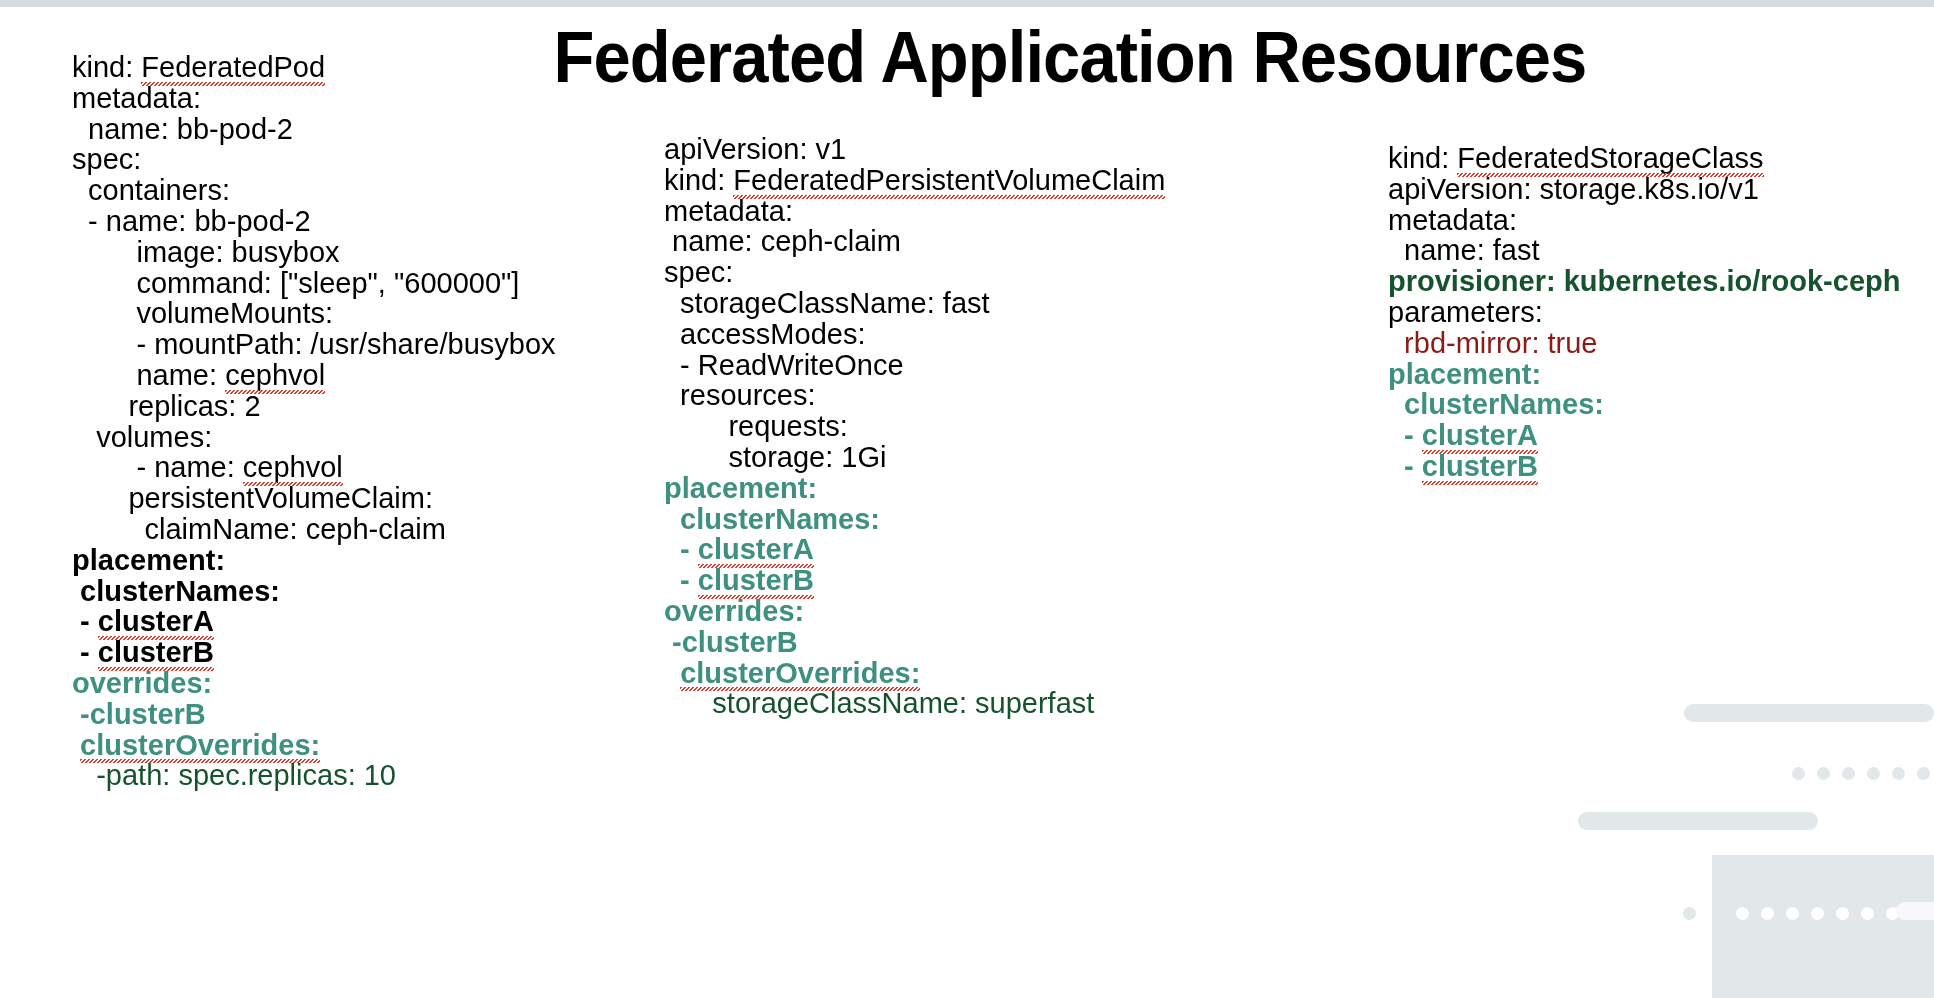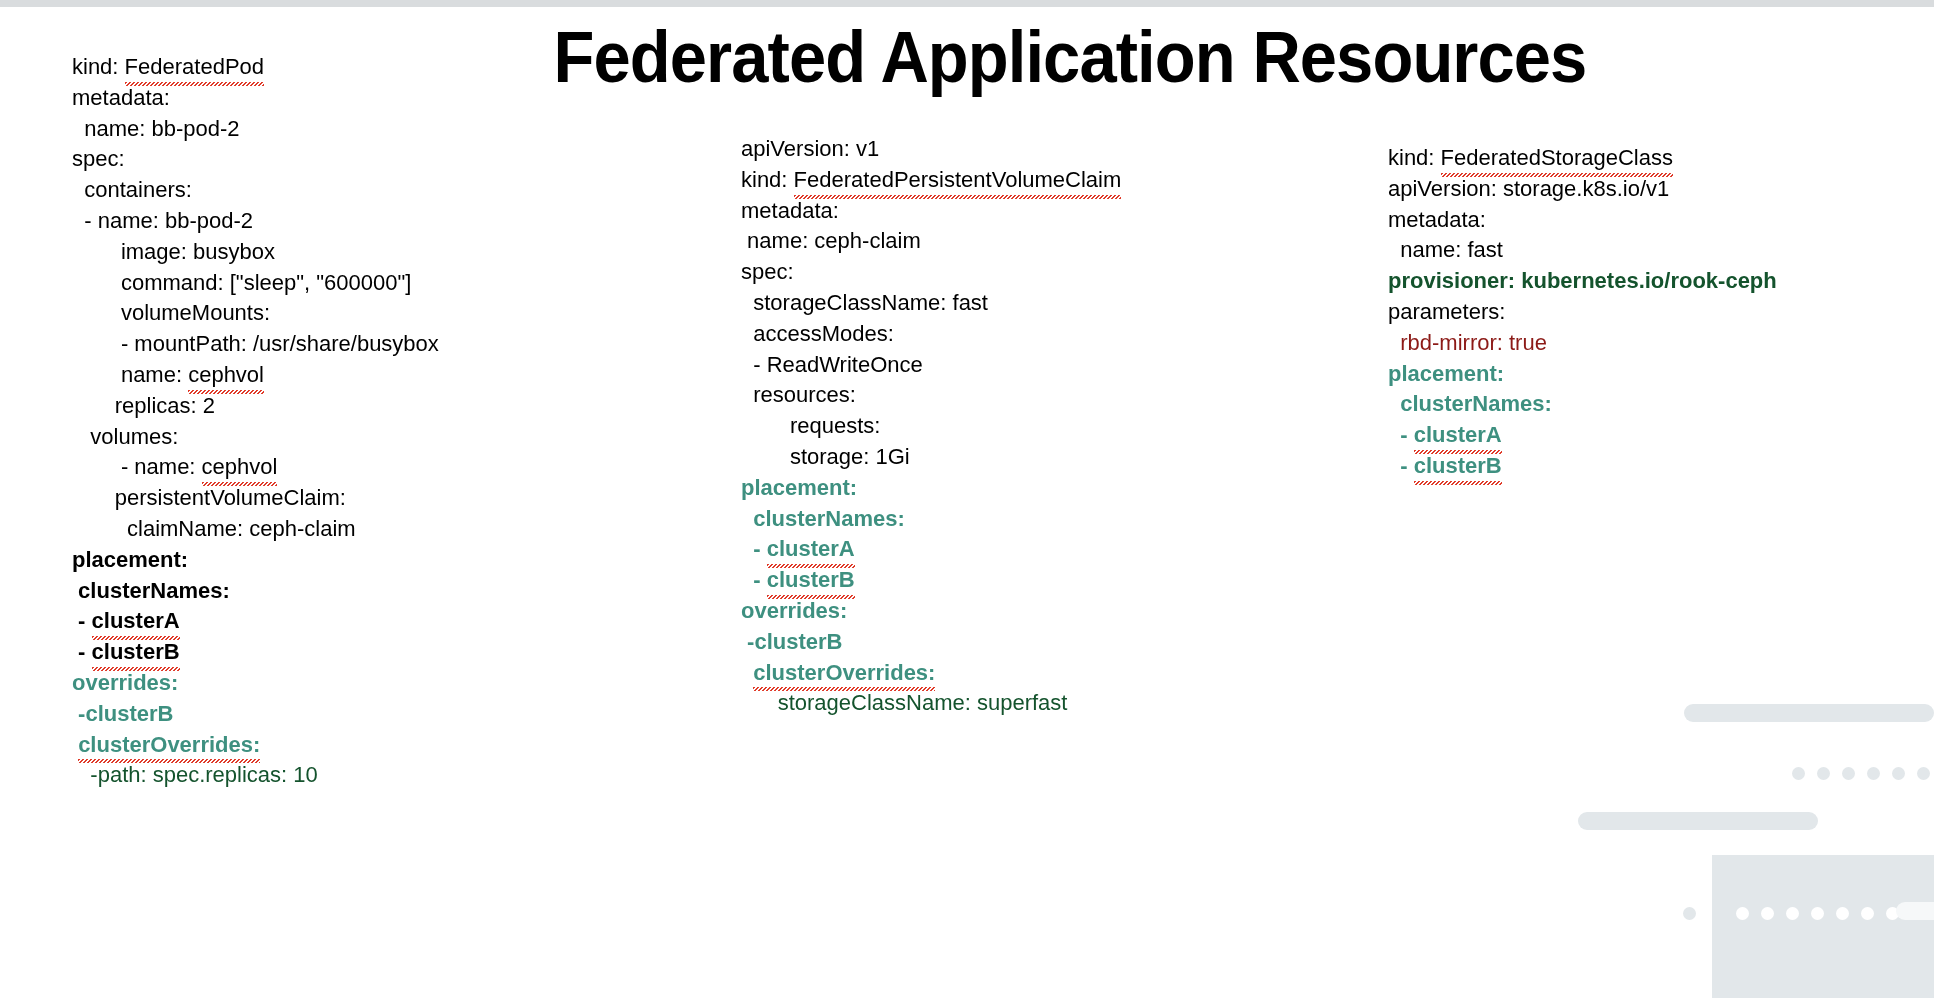--- a/index.html
+++ b/index.html
@@ -39,27 +39,27 @@
     color: #000000;
     transform: scaleX(0.93);
     transform-origin: center top;
     white-space: nowrap;
   }
 
   
   .yaml-col {
     position: absolute;
     font-family: "Liberation Sans", sans-serif;
-    font-size: 22px;
+    font-size: 29px;
     line-height: 30.8px;
     color: #000000;
     white-space: pre;
   }
   #col-pod   { left: 72px;   top: 52px;  width: 620px; }
-  #col-pvc   { left: 741px;  top: 134px; width: 620px; }
+  #col-pvc   { left: 664px;  top: 134px; width: 620px; }
   #col-sc    { left: 1344px; top: 143px; width: 600px; margin-left: 44px; }
 
   .line { display: block; white-space: pre; }
 
   
   .plain   { color: #000000; font-weight: normal; }
   .bold    { color: #000000; font-weight: bold; }
   .teal    { color: #3e9080; font-weight: bold; }
   .red     { color: #14532d; font-weight: normal; }
   .maroon  { color: #8c1a17; font-weight: normal; }

